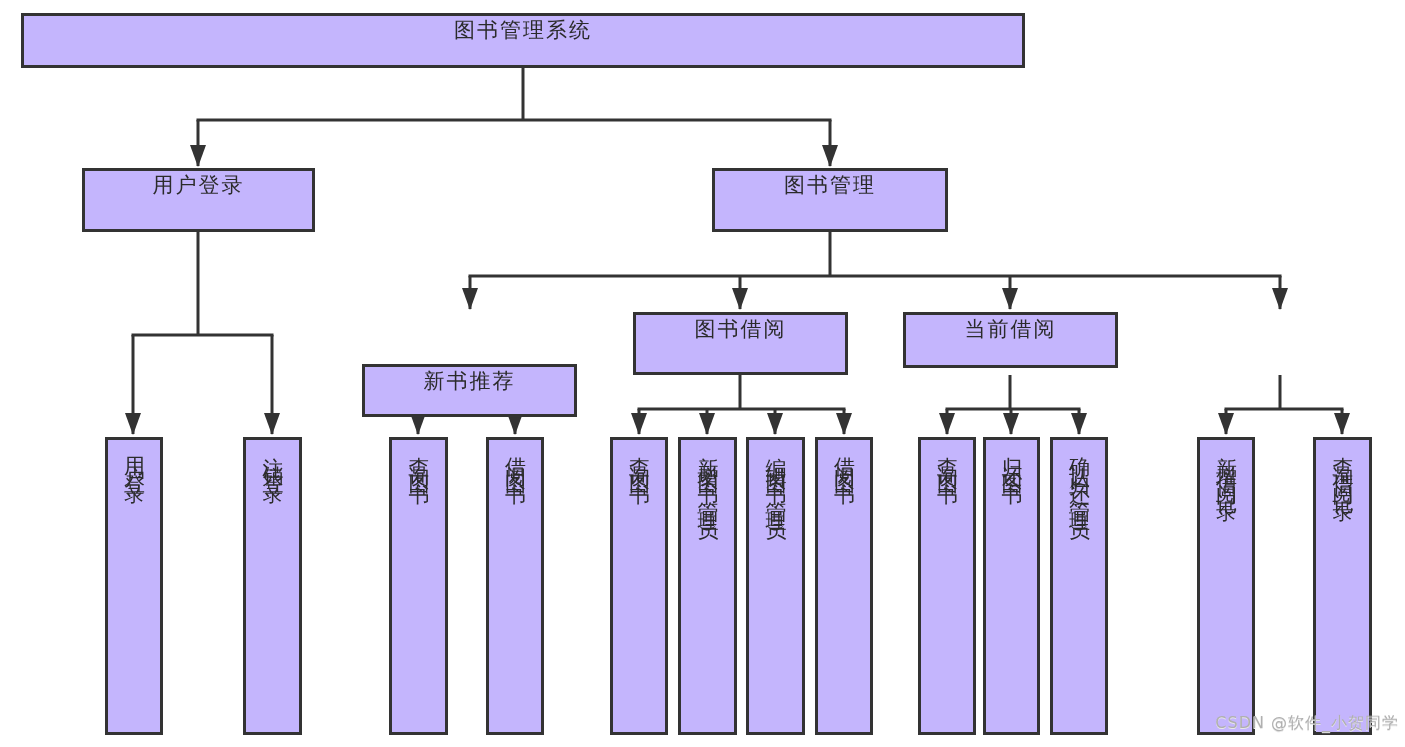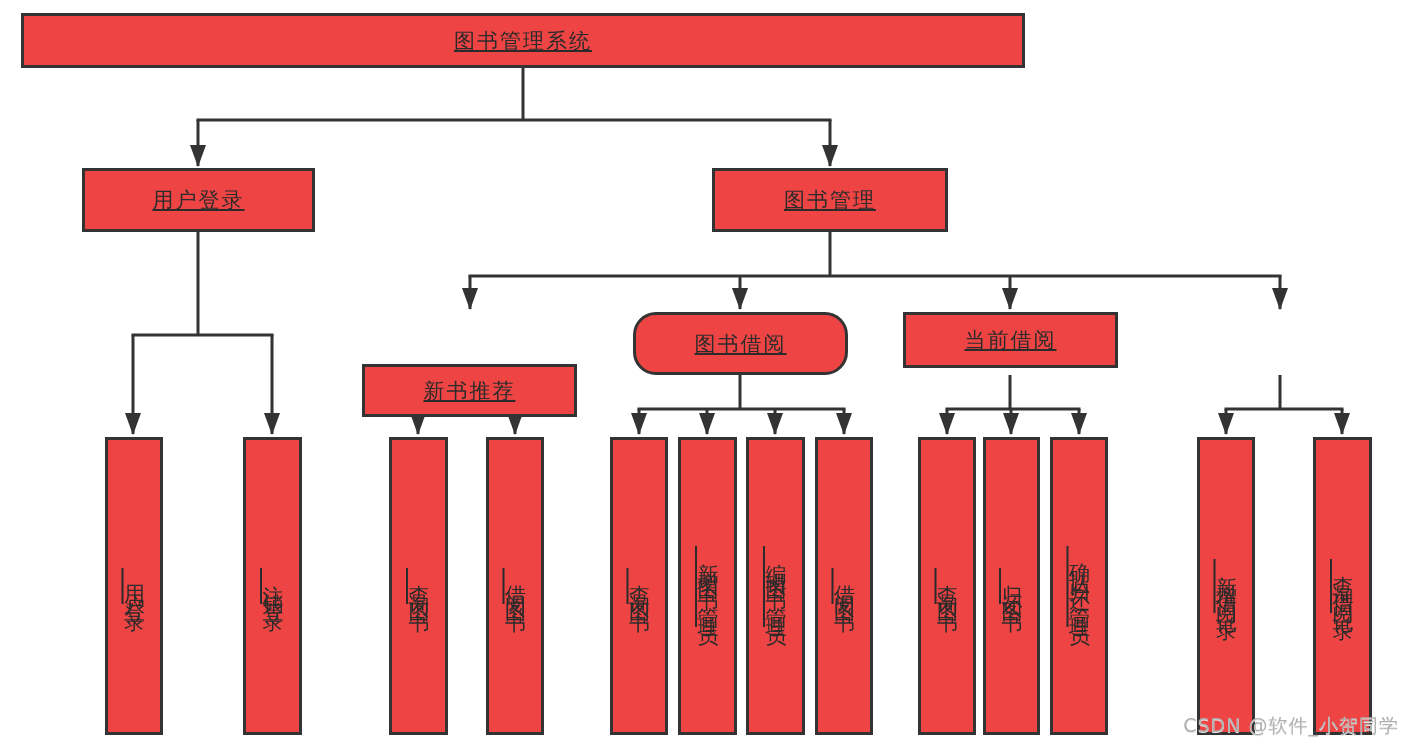--- a/index.html
+++ b/index.html
@@ -8,39 +8,38 @@
     width:1405px;height:747px;
     background:#ffffff;
     font-family:"DejaVu Sans","Liberation Sans",sans-serif;
     overflow:hidden;
   }
   .wires{position:absolute;left:0;top:0;width:1405px;height:747px;}
   .node{
     position:absolute;
     box-sizing:border-box;
     border:3px solid #333333;
-    background:#ef4444;
-    display:flex;align-items:center;justify-content:center;
+    background:#c4b5fd;
+    display:flex;align-items:flex-start;justify-content:center;
     color:#2b2b2b;
-    text-decoration:underline;
   }
   .node.h{ font-size:21px; letter-spacing:2px; }
   .node.leaf{ font-size:21px; }
   .leaf .vtext{
     writing-mode:vertical-rl;
     text-orientation:mixed;
     letter-spacing:9px;
     line-height:1;
     white-space:nowrap;
   }
   .root-label{font-size:21px;letter-spacing:2px;}
   .watermark{
     position:absolute;
     top:713px;right:6px;
-    font-size:19px;
+    font-size:16px;
     color:#b0b0b0;
     letter-spacing:1px;
     text-shadow:0 1px 0 #e8e8e8;
     z-index:5;
   }
 </style>
 </head>
 <body>
 
 <div class="stage">
@@ -102,21 +101,21 @@
   <div class="node h" style="left:82px;top:168px;width:233px;height:64px;">
     <span>用户登录</span>
   </div>
   <div class="node h" style="left:712px;top:168px;width:236px;height:64px;">
     <span>图书管理</span>
   </div>
 
   <div class="node h" style="left:362px;top:320px;width:215px;height:53px;margin-top:44px;">
     <span>新书推荐</span>
   </div>
-  <div class="node h" style="left:633px;top:312px;width:215px;height:63px;border-radius:23px;">
+  <div class="node h" style="left:633px;top:312px;width:215px;height:63px;">
     <span>图书借阅</span>
   </div>
   <div class="node h" style="left:903px;top:312px;width:215px;height:56px;">
     <span>当前借阅</span>
   </div>
 
   <div class="node leaf" style="left:105px;top:437px;width:58px;height:298px;">
     <span class="vtext">用户登录</span>
   </div>
   <div class="node leaf" style="left:243px;top:437px;width:59px;height:298px;">

